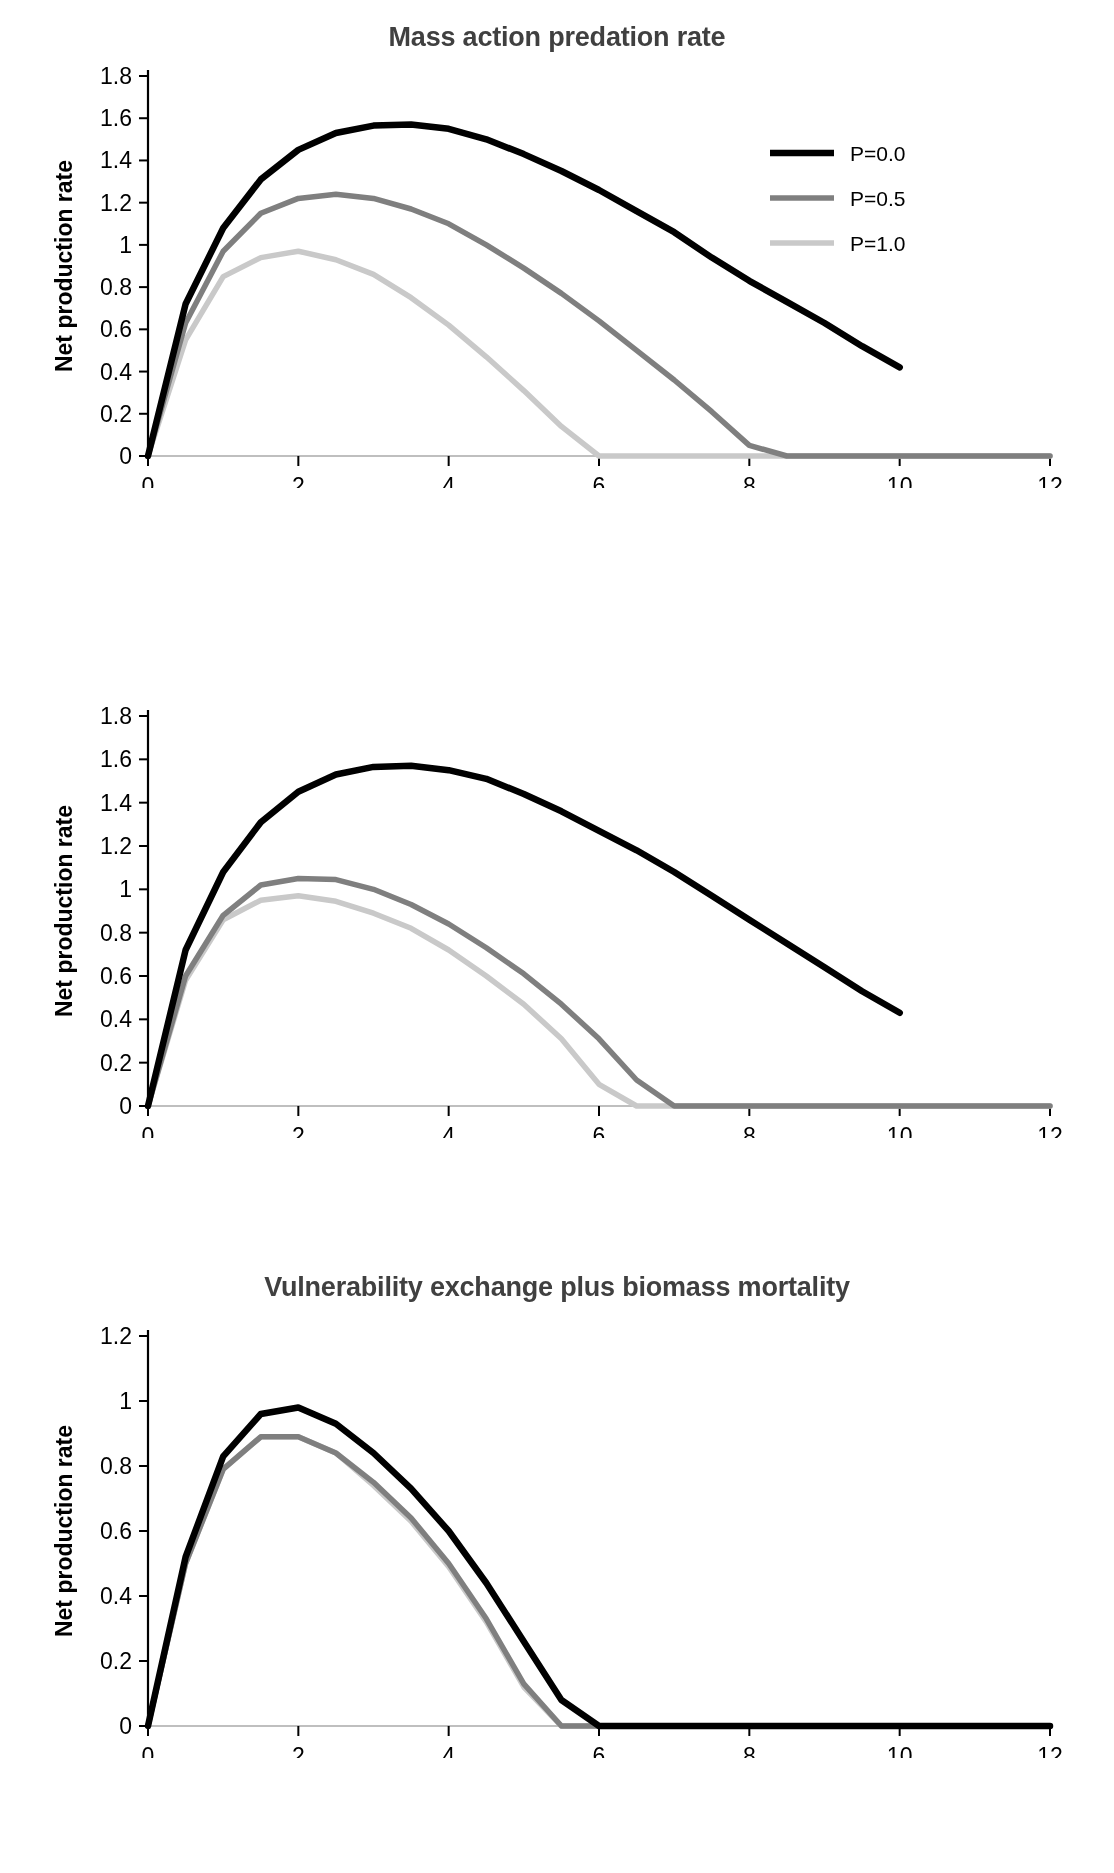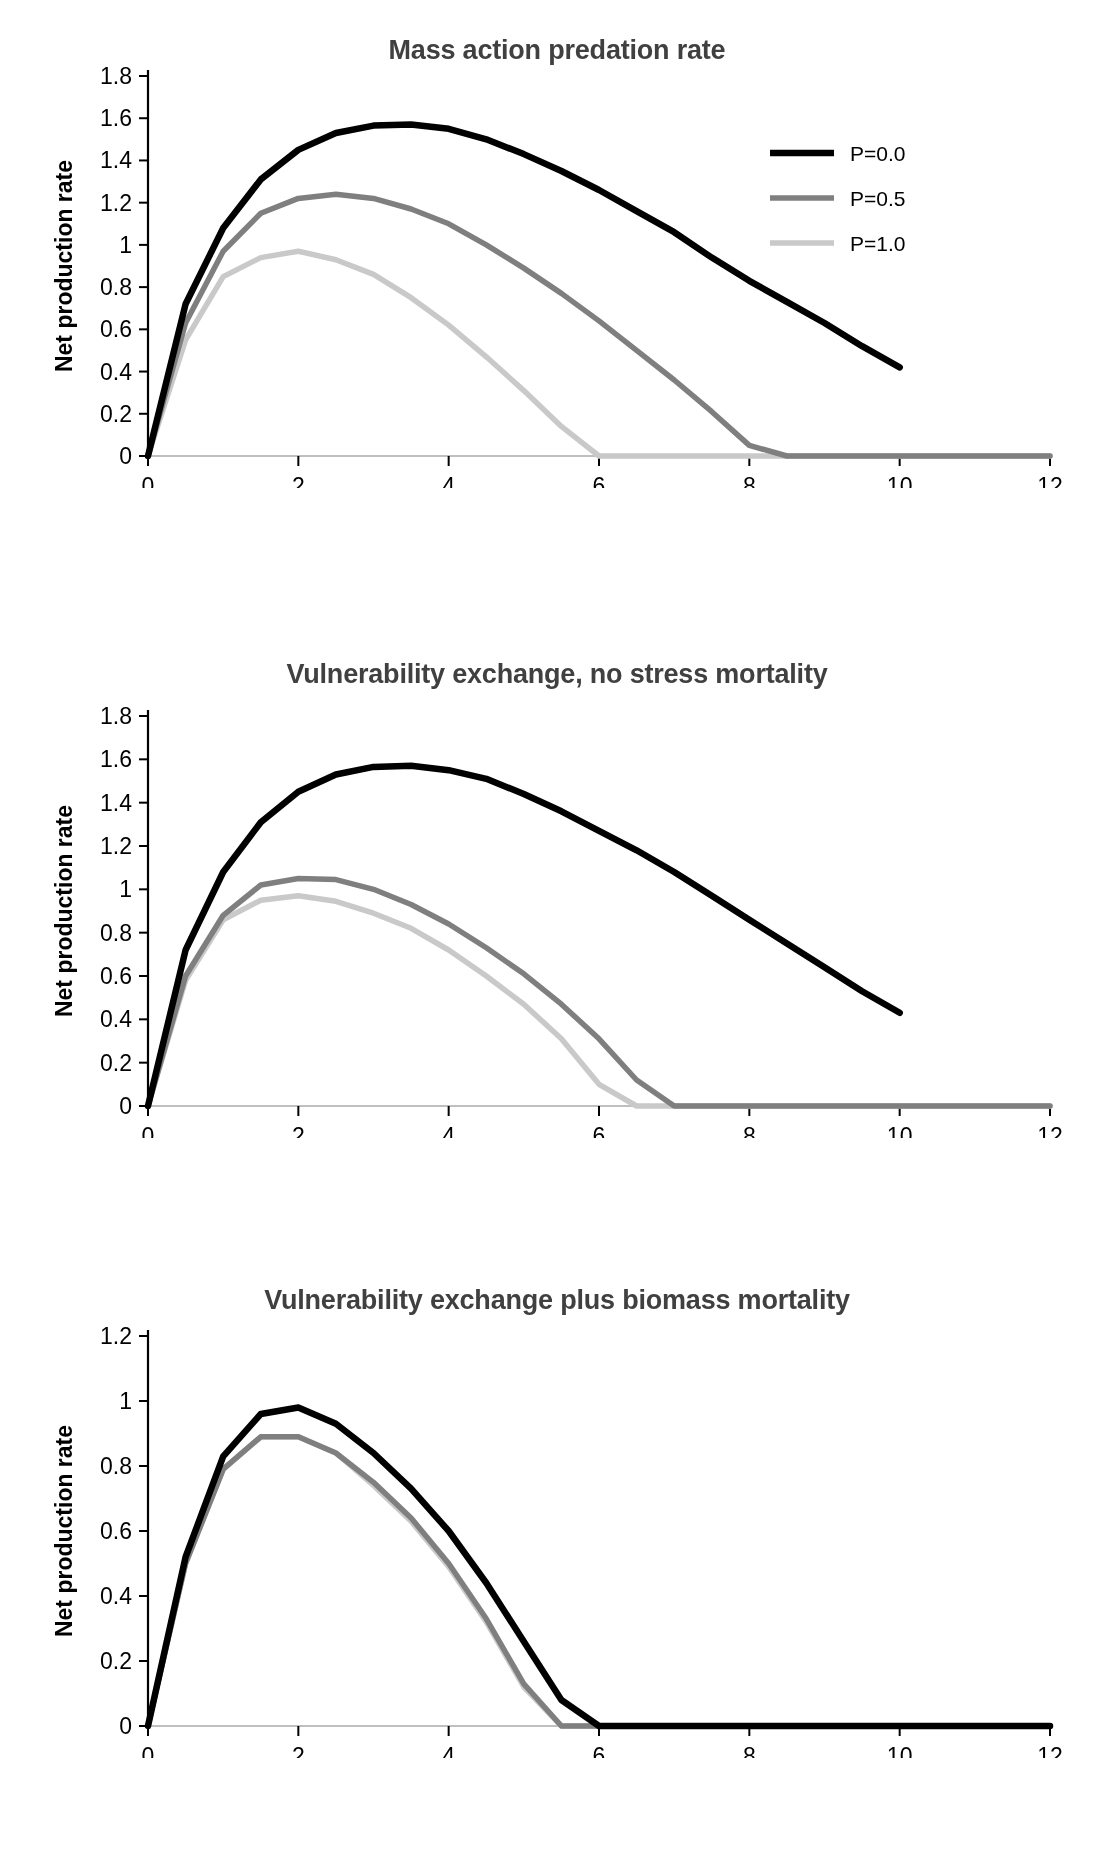--- a/index.html
+++ b/index.html
@@ -30,21 +30,20 @@
 
   .chart-title {
     position: absolute;
     left: 0;
     width: 1114px;
     text-align: center;
     font-size: 27px;
     font-weight: bold;
     color: #404040;
     letter-spacing: -0.2px;
-    margin-top: 13px;
   }
   #panel-0 .chart-title { top: 22px; }
   #panel-1 .chart-title { top: 28px; }
   #panel-2 .chart-title { top: 22px; }
 
   .plot-wrap {
     position: absolute;
   }
   #panel-0 .plot-wrap { left: 0; top: 58px;  width: 1114px; height: 430px; }
   #panel-1 .plot-wrap { left: 0; top: 80px;  width: 1114px; height: 440px; }
@@ -128,21 +127,20 @@
           <text x="850" y="103" class="legend-label">P=0.0</text>
           <line x1="770" y1="140" x2="834" y2="140" stroke="#7f7f7f" stroke-width="5.5" stroke-linecap="butt"></line>
           <text x="850" y="148" class="legend-label">P=0.5</text>
           <line x1="770" y1="185" x2="834" y2="185" stroke="#c9c9c9" stroke-width="5.5" stroke-linecap="butt"></line>
           <text x="850" y="193" class="legend-label">P=1.0</text>
         </svg>
     </div>
   </div>
 
   <div class="panel" id="panel-1">
-    <div class="chart-title">Vulnerability exchange, no stress mortality</div>
     <div class="plot-wrap">
       <svg class="plot" id="svg-1" width="1114" height="440" viewBox="0 0 1114 440">
           <line x1="148" y1="408" x2="1050" y2="408" class="zero-line"></line>
           <line x1="148" y1="12" x2="148" y2="408" class="axis-line"></line>
           <line x1="139" y1="408" x2="148" y2="408" class="tickmark"></line>
           <text x="132" y="416" text-anchor="end" class="tick-label">0</text>
           <line x1="139" y1="364.6666666666667" x2="148" y2="364.6666666666667" class="tickmark"></line>
           <text x="132" y="372.6666666666667" text-anchor="end" class="tick-label">0.2</text>
           <line x1="139" y1="321.3333333333333" x2="148" y2="321.3333333333333" class="tickmark"></line>
           <text x="132" y="329.3333333333333" text-anchor="end" class="tick-label">0.4</text>

